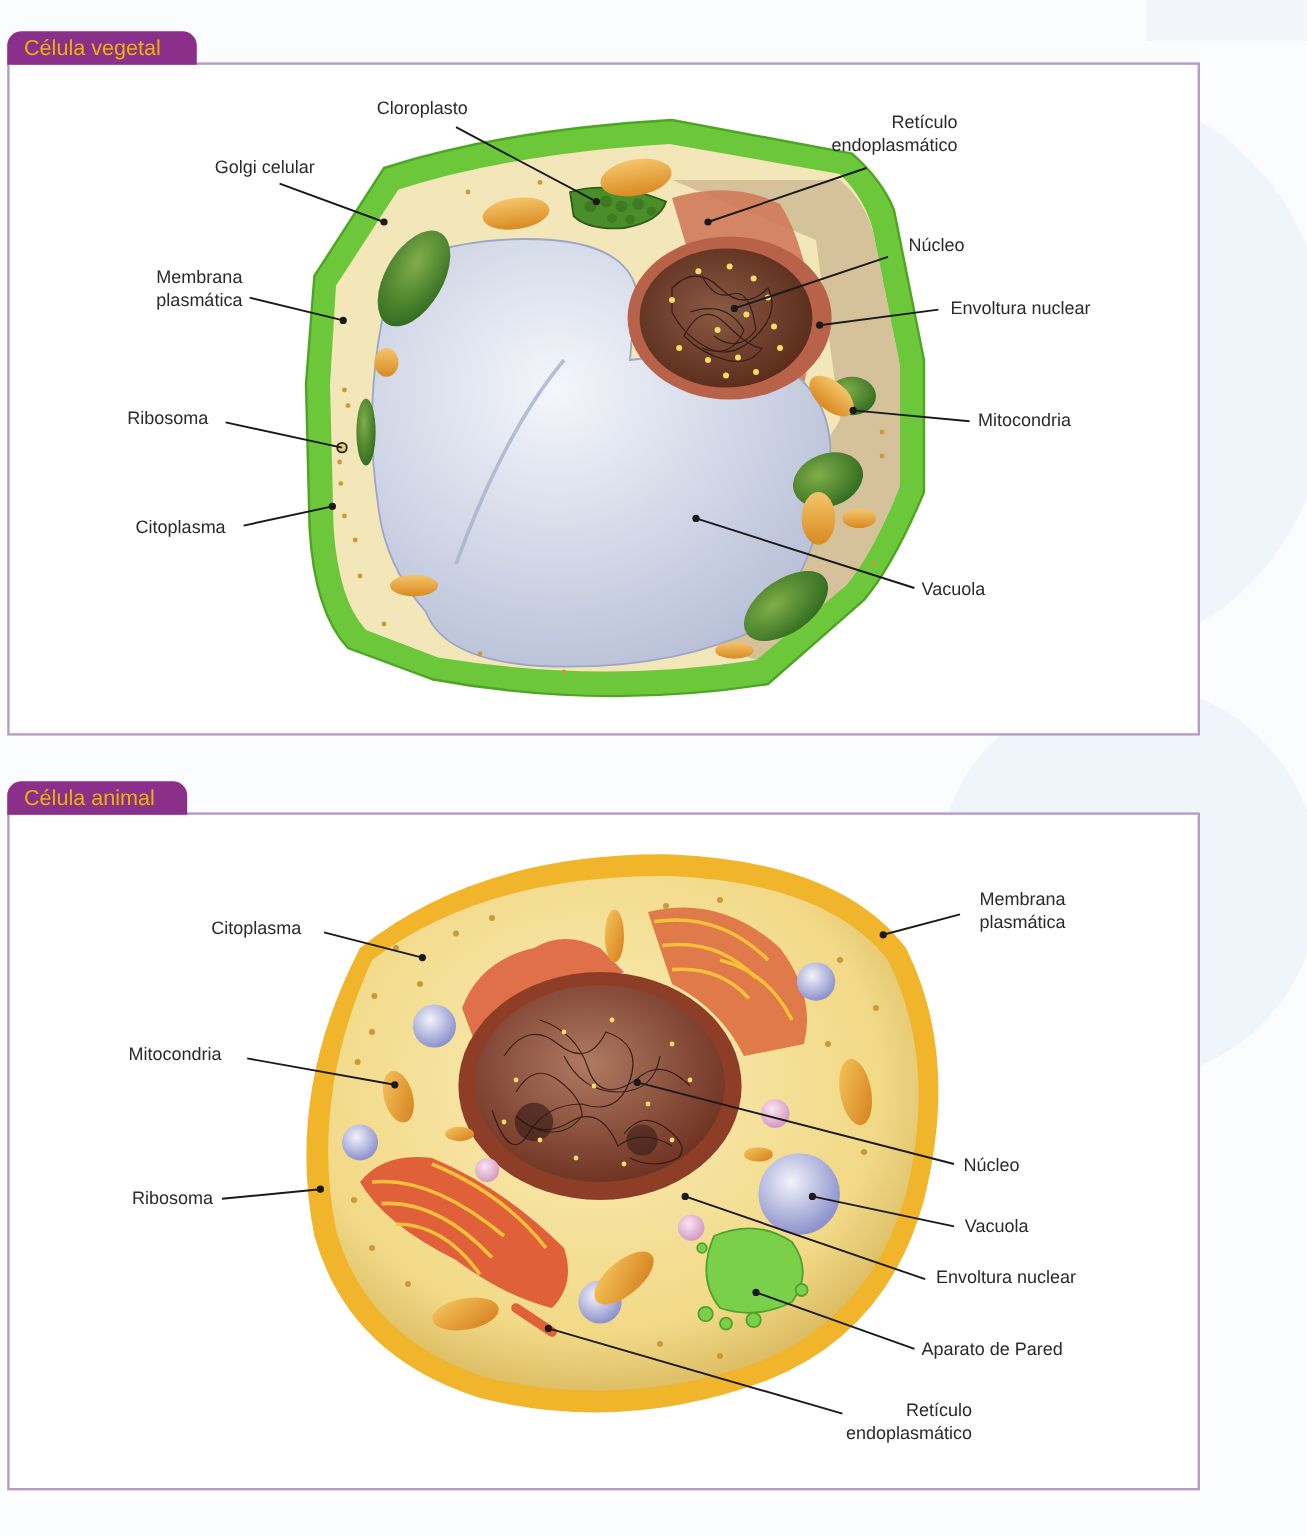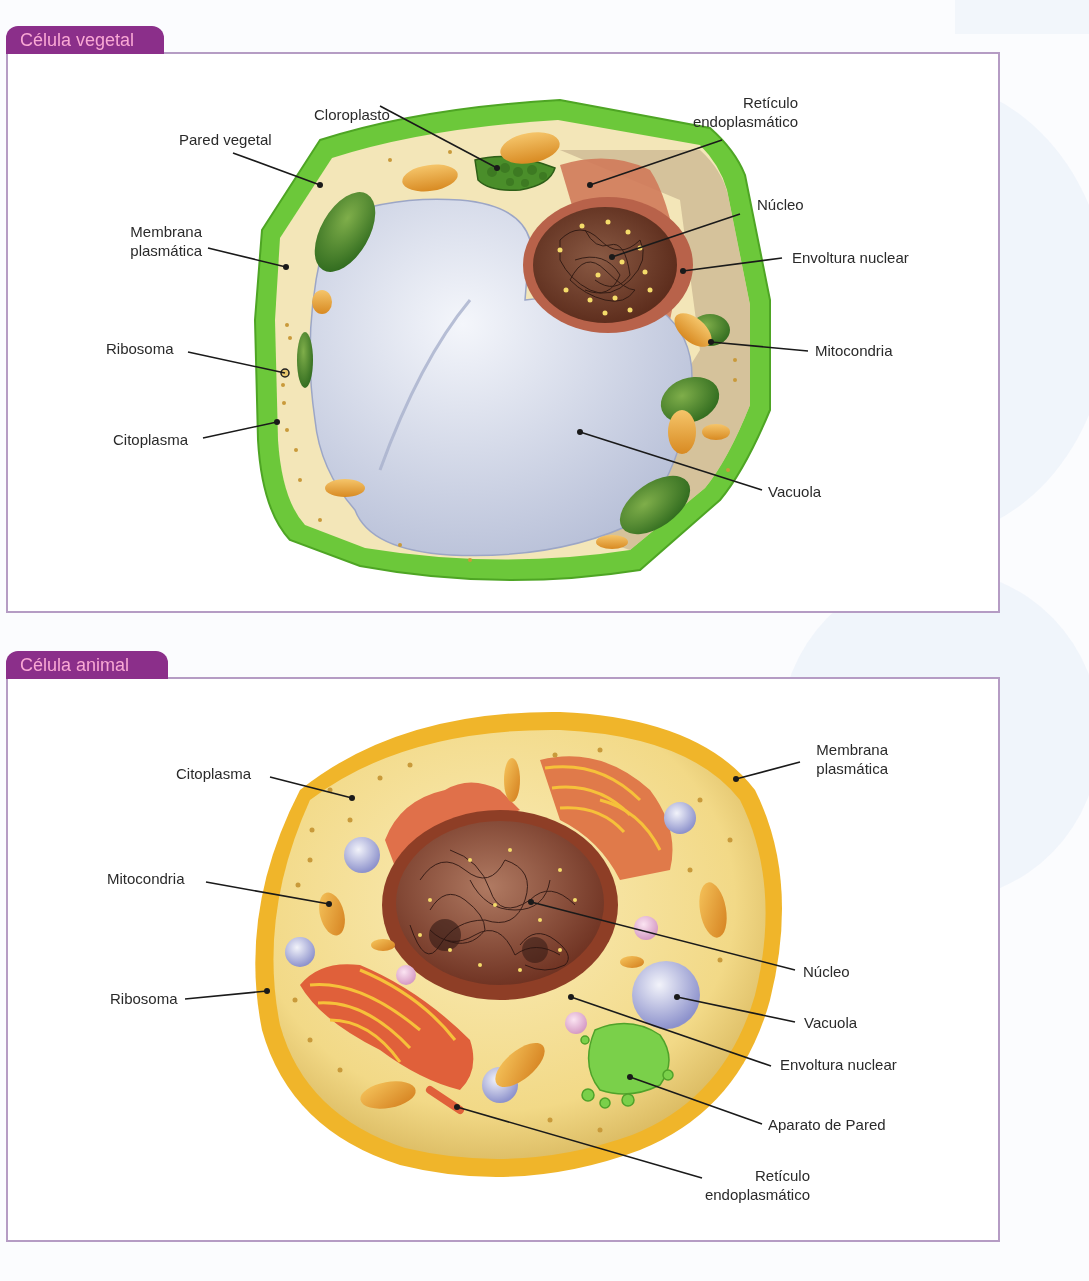--- a/index.html
+++ b/index.html
@@ -15,21 +15,21 @@
   .bg-band {
     position: absolute; background: #eef3fa; opacity: 0.7;
   }
   .panel {
     position: absolute; left: 6px; width: 994px;
     border: 2px solid #b59cc4; background: #ffffff;
     box-sizing: border-box;
   }
   .tab {
     position: absolute; left: 6px; height: 28px;
-    background: #8b2f8a; color: #f9a8d4;
+    background: #8b2f8a; color: #eab308;
     border-radius: 12px 12px 0 0;
     font-family: "Liberation Sans", sans-serif;
     font-size: 18px; line-height: 28px;
     padding: 0 20px 0 14px; box-sizing: border-box;
   }
   .label {
     position: absolute;
     font-family: "Liberation Sans", sans-serif;
     font-size: 15px; color: #2a2a2a; line-height: 19px;
     white-space: nowrap;
@@ -165,39 +165,39 @@
       <circle cx="590" cy="185" r="3"></circle>
     <circle cx="612" cy="257" r="3"></circle>
       <circle cx="286" cy="267" r="3"></circle>
       <circle cx="683" cy="271" r="3"></circle>
     <circle cx="711" cy="342" r="3"></circle>
       <circle cx="277" cy="422" r="3"></circle>
       <circle cx="580" cy="432" r="3"></circle>
   </g>
 </svg>
 
-<div class="label" style="left:314px;top:81px;margin-top:24px;">Cloroplasto</div>
-<div class="label" style="left:179px;top:130px;">Pared vegetal</div>
+<div class="label" style="left:314px;top:81px;">Cloroplasto</div>
+<div class="label" style="left:179px;top:130px;">Golgi celular</div>
 <div class="label center" style="left:676px;top:93px;width:122px;">
   <div>Retículo</div>
   <div>endoplasmático</div>
 </div>
 <div class="label" style="left:757px;top:195px;">Núcleo</div>
 <div class="label center" style="left:116px;top:222px;width:86px;">
   <div>Membrana</div>
   <div>plasmática</div>
 </div>
 <div class="label" style="left:792px;top:248px;">Envoltura nuclear</div>
 <div class="label" style="left:106px;top:339px;">Ribosoma</div>
 <div class="label" style="left:815px;top:341px;">Mitocondria</div>
 <div class="label" style="left:113px;top:430px;">Citoplasma</div>
 <div class="label" style="left:768px;top:482px;">Vacuola</div>
 
 <div class="panel" style="top:677px;height:565px;"></div>
-<div class="tab" style="top:651px;width:162px;">Célula animal</div>
+<div class="tab" style="top:651px;width:150px;">Célula animal</div>
 
 <svg class="overlay" width="1089" height="1281" viewBox="0 0 1089 1281">
   <defs>
     <radialGradient id="aCyt" cx="45%" cy="40%" r="65%">
       <stop offset="0" stop-color="#faecb8"></stop>
       <stop offset="0.75" stop-color="#f2d987"></stop>
       <stop offset="1" stop-color="#d6b45a"></stop>
     </radialGradient>
     <radialGradient id="aNuc" cx="45%" cy="40%" r="65%">
       <stop offset="0" stop-color="#b07a62"></stop>

